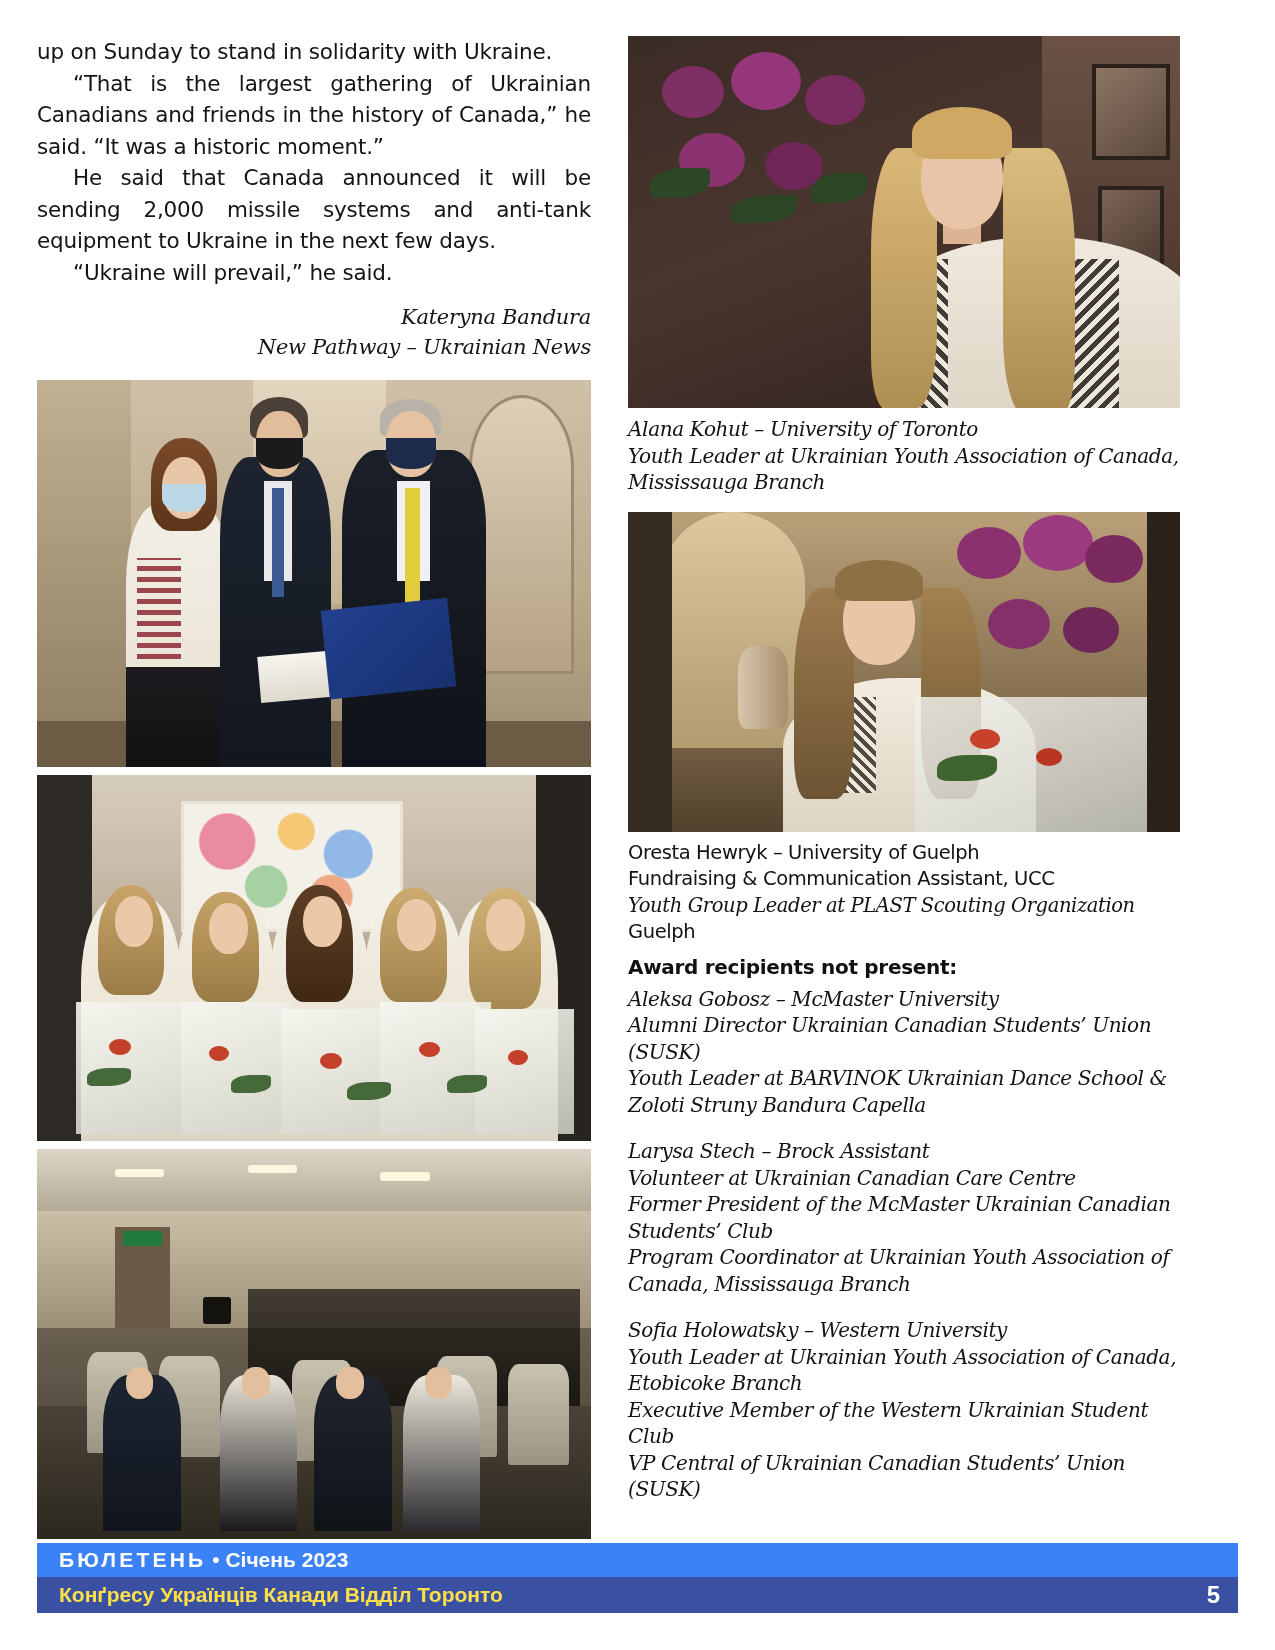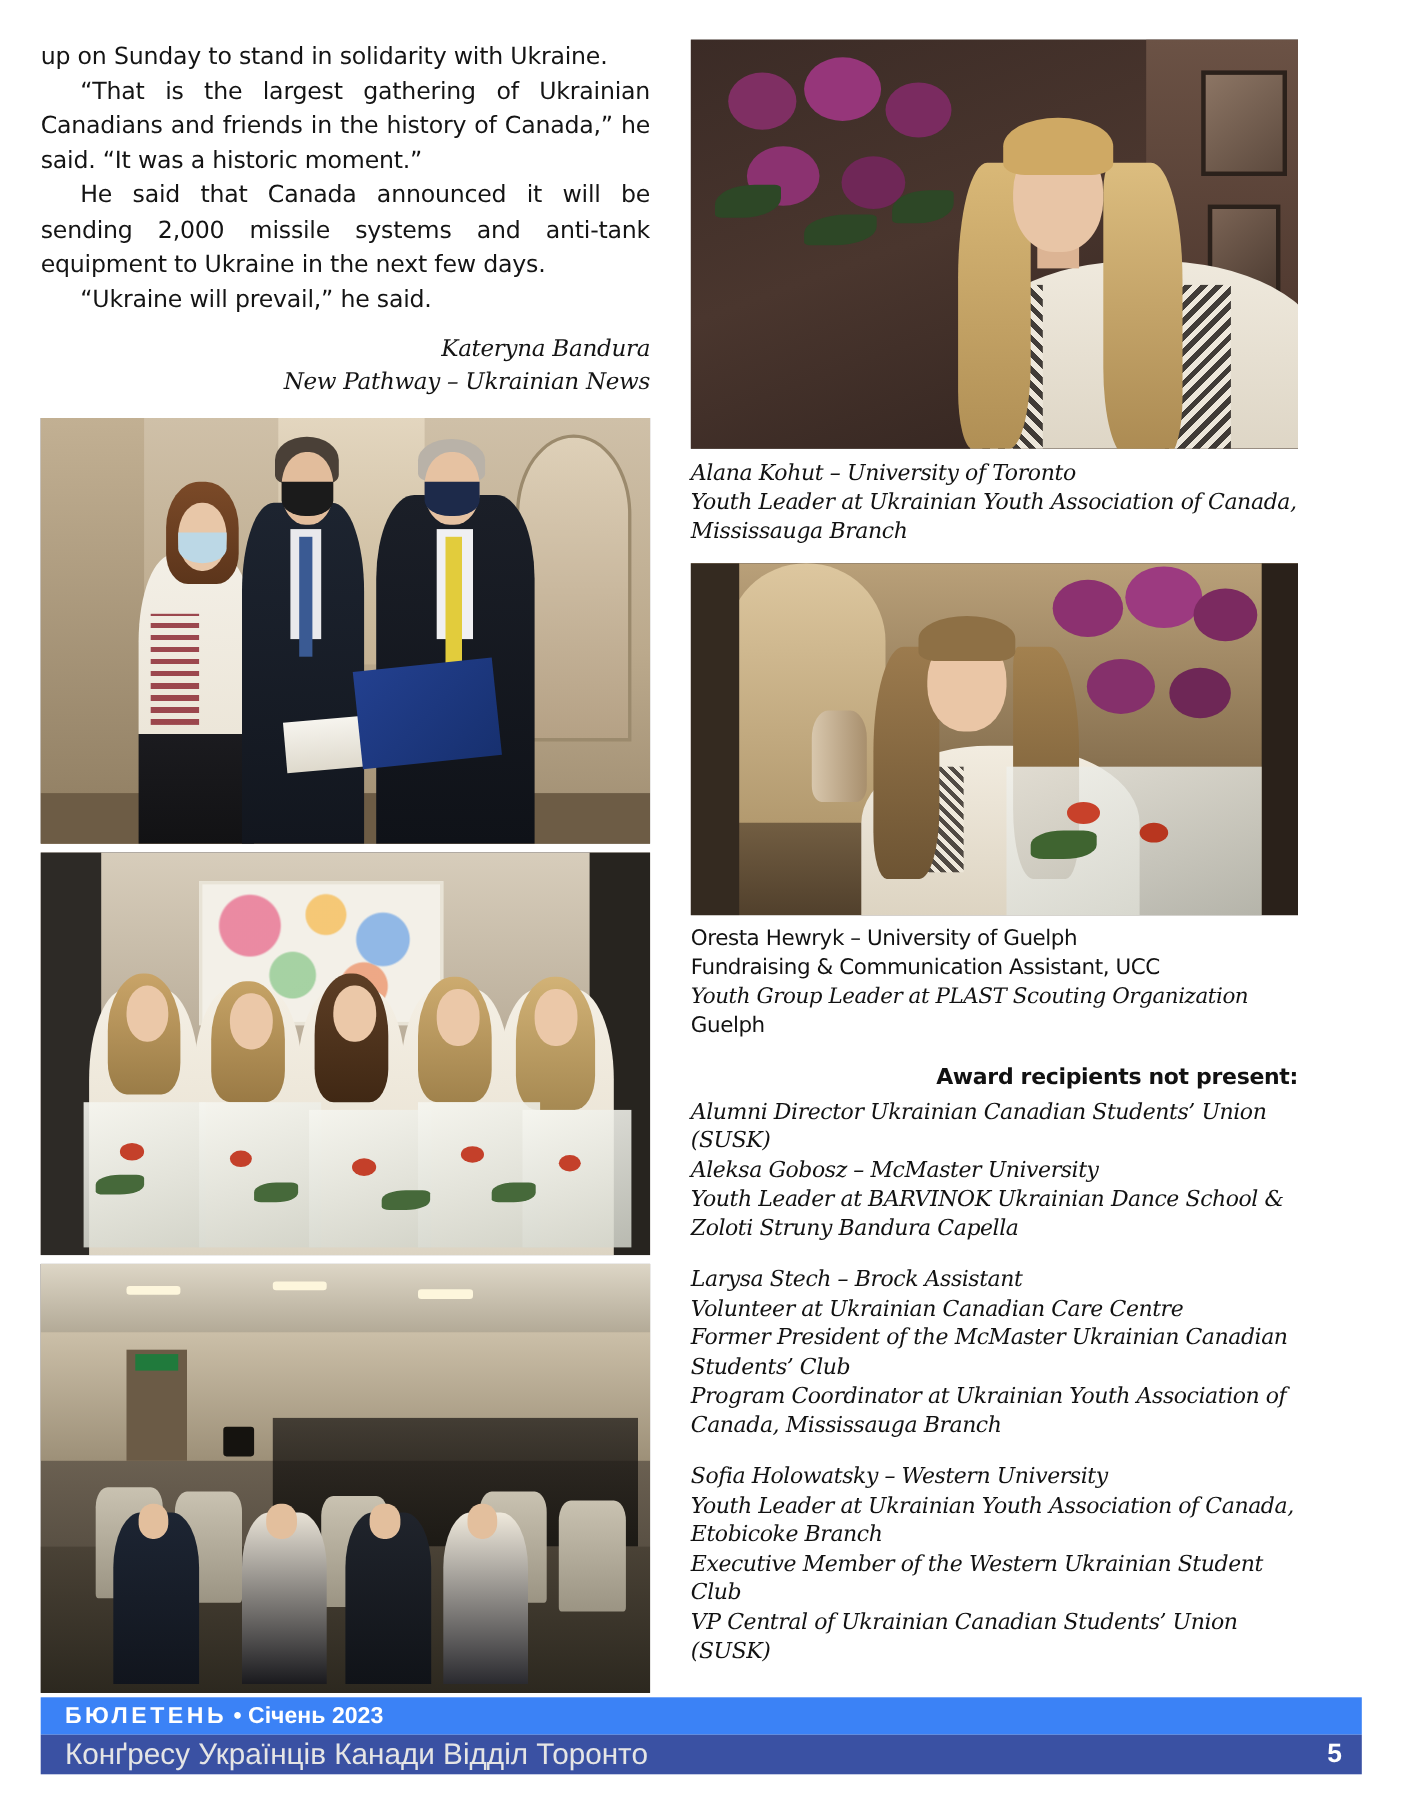--- a/index.html
+++ b/index.html
@@ -87,24 +87,23 @@
     font-size: 19.5px;
     line-height: 26.5px;
     letter-spacing: -0.4px;
   }
   .section-head {
     font-family: "DejaVu Sans", sans-serif;
     font-weight: bold;
     font-size: 20px;
     line-height: 26px;
     color: #111;
-    margin-top: 19px;
+    margin-top: 8px;
     margin-bottom: 6px;
     letter-spacing: -0.3px;
-    text-align: right;
   }
   .recipient-block {
     font-family: "DejaVu Serif", serif;
     font-style: italic;
     font-size: 20px;
     line-height: 26.5px;
     color: #121212;
     letter-spacing: -0.4px;
     margin-bottom: 20px;
   }
@@ -137,24 +136,24 @@
     font-weight: bold;
     font-size: 21px;
     white-space: nowrap;
   }
   .footer-yellow .ftxt .sp { letter-spacing: 3.2px; }
   .footer-blue .ftxt {
     position: absolute;
     left: 22px;
     top: 50%;
     transform: translateY(-50%);
-    color: #e5e5e5;
+    color: #fde047;
     font-family: "Liberation Sans", sans-serif;
-    font-weight: normal;
-    font-size: 27px;
+    font-weight: bold;
+    font-size: 21px;
     white-space: nowrap;
   }
   .footer-blue .pagenum {
     position: absolute;
     right: 18px;
     top: 50%;
     transform: translateY(-50%);
     color: #ffffff;
     font-family: "Liberation Sans", sans-serif;
     font-weight: bold;
@@ -467,22 +466,22 @@
     <div class="caption caption-sans">
       <span class="roman">Oresta Hewryk – University of Guelph</span>
       <span class="roman">Fundraising &amp; Communication Assistant, UCC</span>
       <span class="ital" style="font-family:'DejaVu Serif',serif;">Youth Group Leader at PLAST Scouting Organization</span>
       <span class="roman">Guelph</span>
     </div>
 
     <div class="section-head">Award recipients not present:</div>
 
     <div class="recipient-block">
+      <span>Aleksa Gobosz – McMaster University</span>
       <span>Alumni Director Ukrainian Canadian Students’ Union (SUSK)</span>
-      <span>Aleksa Gobosz – McMaster University</span>
       <span>Youth Leader at BARVINOK Ukrainian Dance School &amp;</span>
       <span>Zoloti Struny Bandura Capella</span>
     </div>
 
     <div class="recipient-block">
       <span>Larysa Stech – Brock Assistant</span>
       <span>Volunteer at Ukrainian Canadian Care Centre</span>
       <span>Former President of the McMaster Ukrainian Canadian</span>
       <span>Students’ Club</span>
       <span>Program Coordinator at Ukrainian Youth Association of</span>

